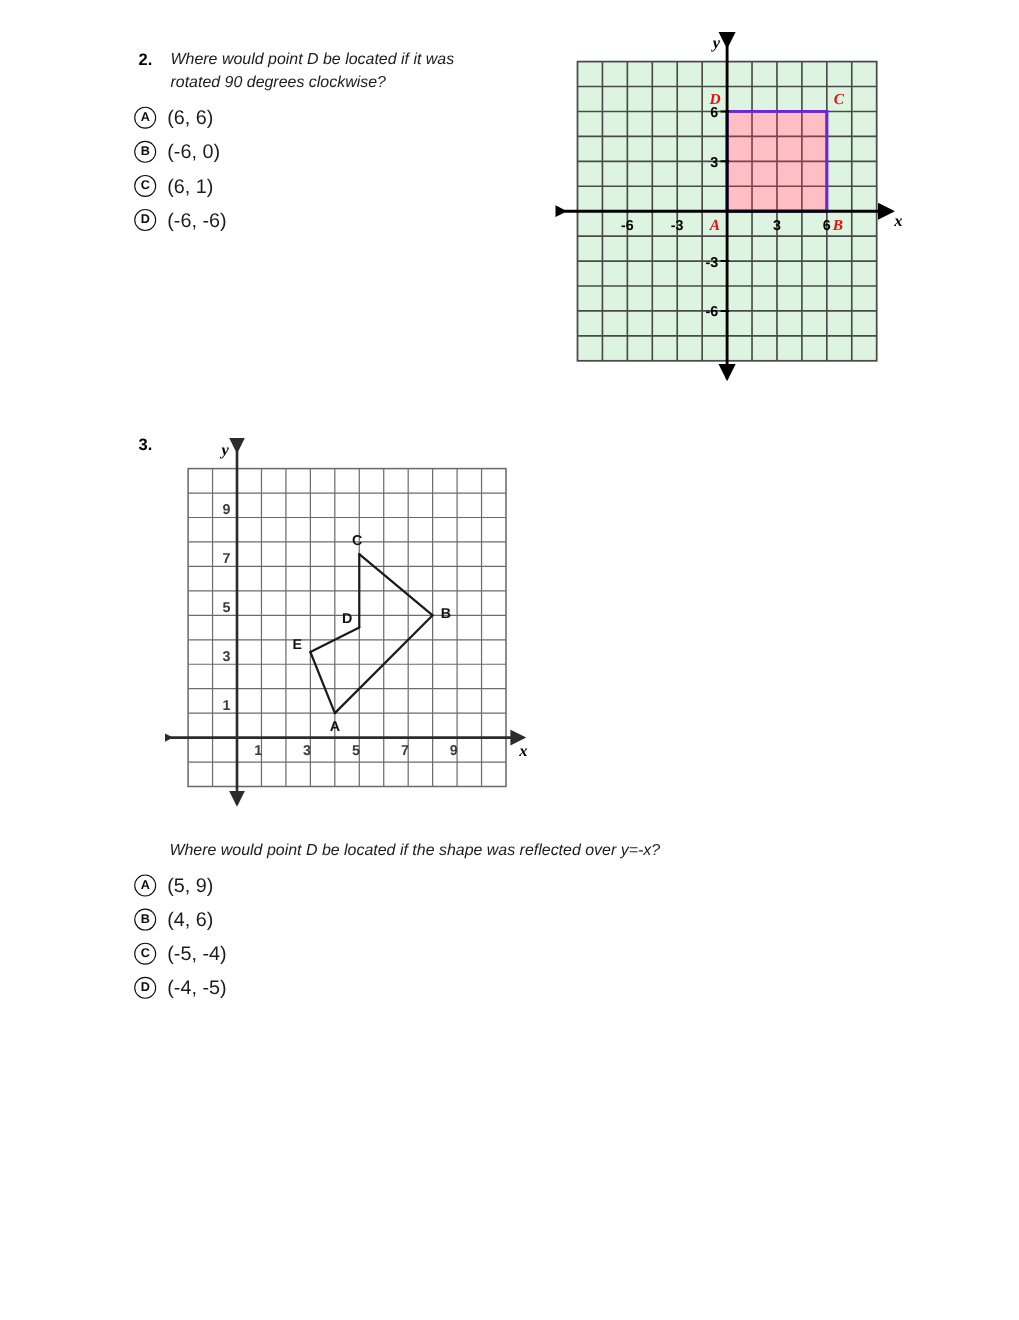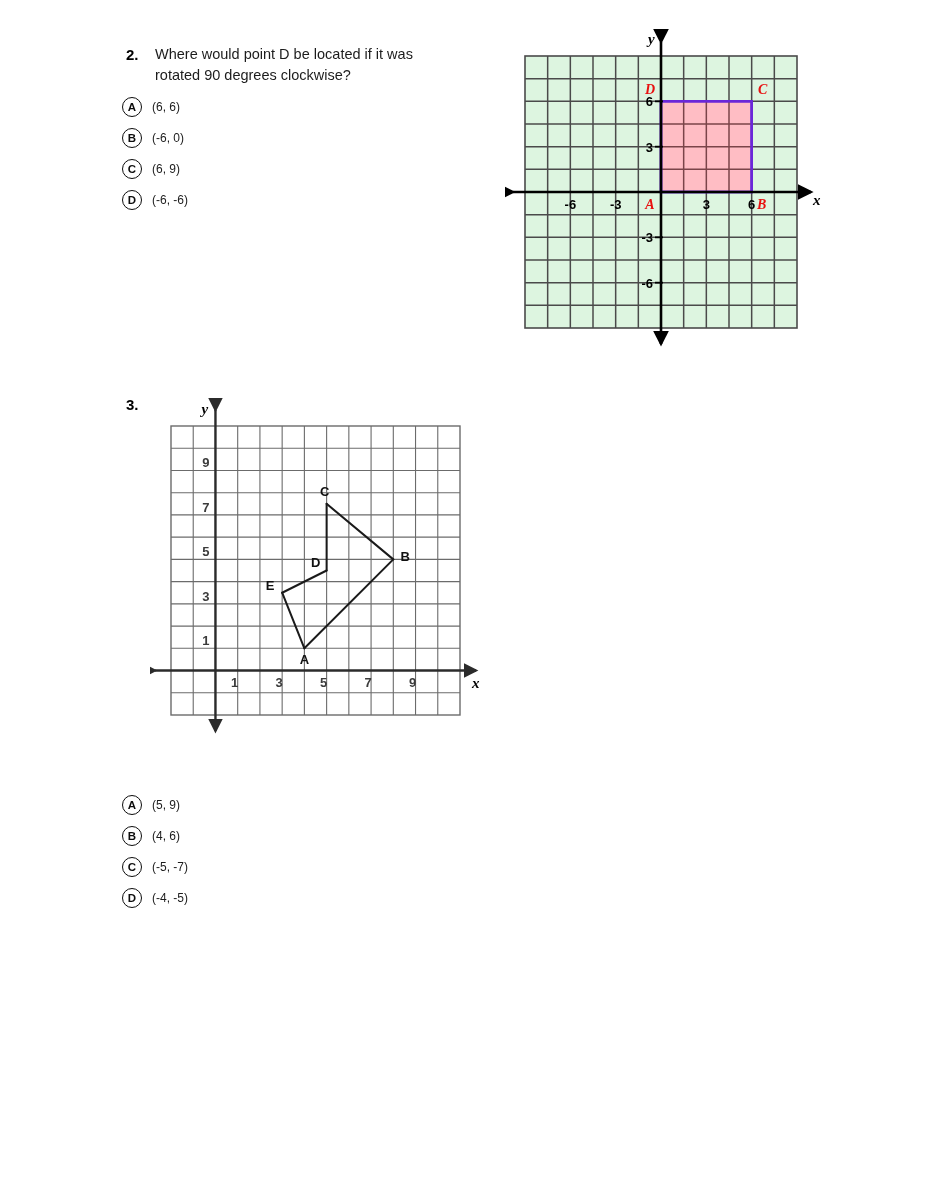--- a/index.html
+++ b/index.html
@@ -30,20 +30,21 @@
     font-weight: bold;
     font-size: 15px;
     color: #000;
   }
   .q-text {
     position: absolute;
     font-size: 14.5px;
     line-height: 21px;
     color: #1c1c1c;
     white-space: pre-line;
+    font-style: italic;
   }
 
   
   .choice {
     position: absolute;
     display: flex;
     align-items: center;
     gap: 10px;
     height: 22px;
   }
@@ -55,21 +56,21 @@
     display: flex;
     align-items: center;
     justify-content: center;
     font-size: 11.5px;
     font-weight: bold;
     color: #0d0d0d;
     box-sizing: border-box;
     flex: 0 0 auto;
   }
   .choice-text {
-    font-size: 12px;
+    font-size: 18px;
     color: #1c1c1c;
     white-space: nowrap;
   }
 
   
   .graph { position: absolute; }
   .graph svg { display: block; }
 
   
   .axis-letter      { font-family: "Liberation Serif", serif; font-style: italic; font-weight: bold; font-size: 15px; fill: #000; }
@@ -95,21 +96,21 @@
       <span class="choice-text">(6, 6)</span>
     </div>
 
     <div class="choice" style="left:122px; top:127px;">
       <span class="choice-bubble">B</span>
       <span class="choice-text">(-6, 0)</span>
     </div>
 
     <div class="choice" style="left:122px; top:158px;">
       <span class="choice-bubble">C</span>
-      <span class="choice-text">(6, 9)</span>
+      <span class="choice-text">(6, 1)</span>
     </div>
 
     <div class="choice" style="left:122px; top:189px;">
       <span class="choice-bubble">D</span>
       <span class="choice-text">(-6, -6)</span>
     </div>
 
     <div class="graph" style="left:505px; top:28px;">
       <svg id="svg-graph-1" width="320" height="330" viewBox="0 0 320 330">
           <rect x="20" y="28" width="272" height="272" fill="#ddf5e0" stroke="#4a4a4a" stroke-width="1.6"></rect>
@@ -228,34 +229,35 @@
           <line x1="176.6153846153846" y1="172.5" x2="132.15384615384613" y2="194.73076923076923" stroke="#1a1a1a" stroke-width="2" stroke-linecap="round"></line>
           <line x1="132.15384615384613" y1="194.73076923076923" x2="154.3846153846154" y2="250.3076923076923" stroke="#1a1a1a" stroke-width="2" stroke-linecap="round"></line>
           <text x="154.3846153846154" y="266.30769230769226" text-anchor="middle" fill="#111111" class="vertex-label-g2">A</text>
           <text x="255.3076923076923" y="163.3846153846154" text-anchor="middle" fill="#111111" class="vertex-label-g2">B</text>
           <text x="174.6153846153846" y="97.8076923076923" text-anchor="middle" fill="#111111" class="vertex-label-g2">C</text>
           <text x="165.6153846153846" y="168.5" text-anchor="middle" fill="#111111" class="vertex-label-g2">D</text>
           <text x="120.15384615384613" y="191.73076923076923" text-anchor="middle" fill="#111111" class="vertex-label-g2">E</text>
         </svg>
     </div>
 
+    <div class="q-text" style="left:154px; top:383px; width:600px;">Where would point D be located if the shape was reflected over y=-x?</div>
 
     <div class="choice" style="left:122px; top:414px;">
       <span class="choice-bubble">A</span>
       <span class="choice-text">(5, 9)</span>
     </div>
 
     <div class="choice" style="left:122px; top:445px;">
       <span class="choice-bubble">B</span>
       <span class="choice-text">(4, 6)</span>
     </div>
 
     <div class="choice" style="left:122px; top:476px;">
       <span class="choice-bubble">C</span>
-      <span class="choice-text">(-5, -7)</span>
+      <span class="choice-text">(-5, -4)</span>
     </div>
 
     <div class="choice" style="left:122px; top:507px;">
       <span class="choice-bubble">D</span>
       <span class="choice-text">(-4, -5)</span>
     </div>
   </div>
 
 </div>
 

